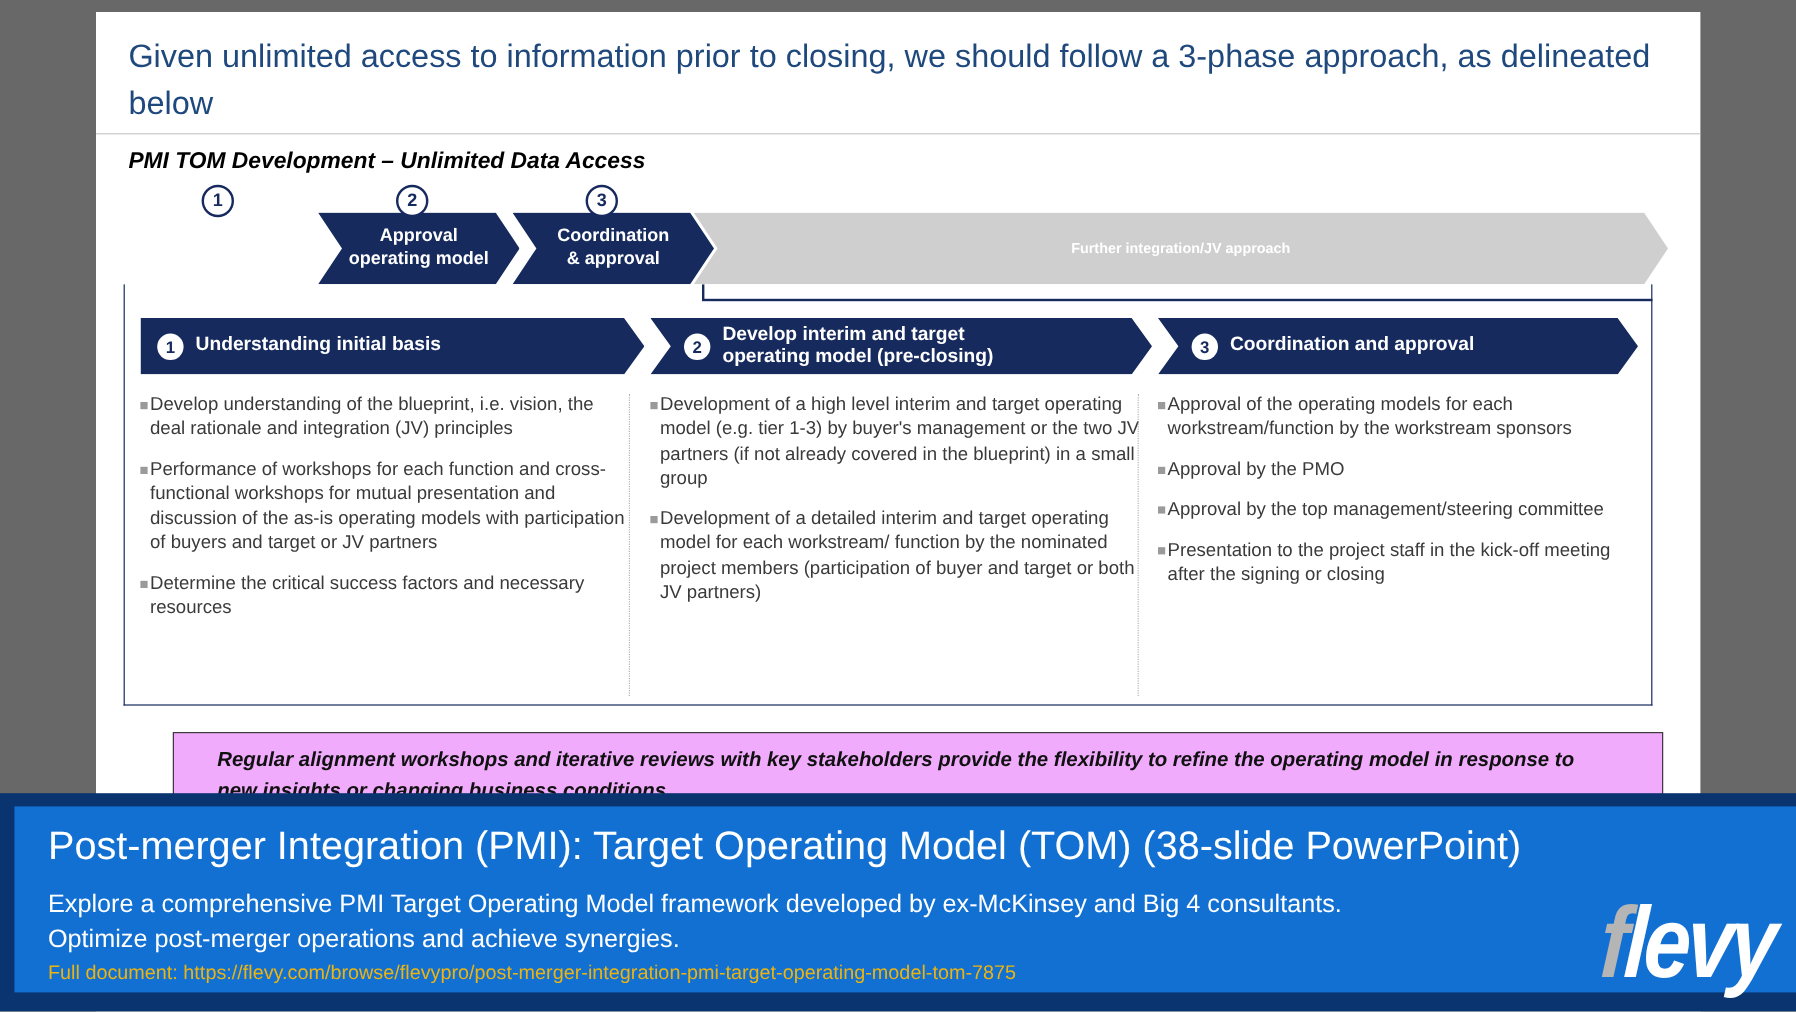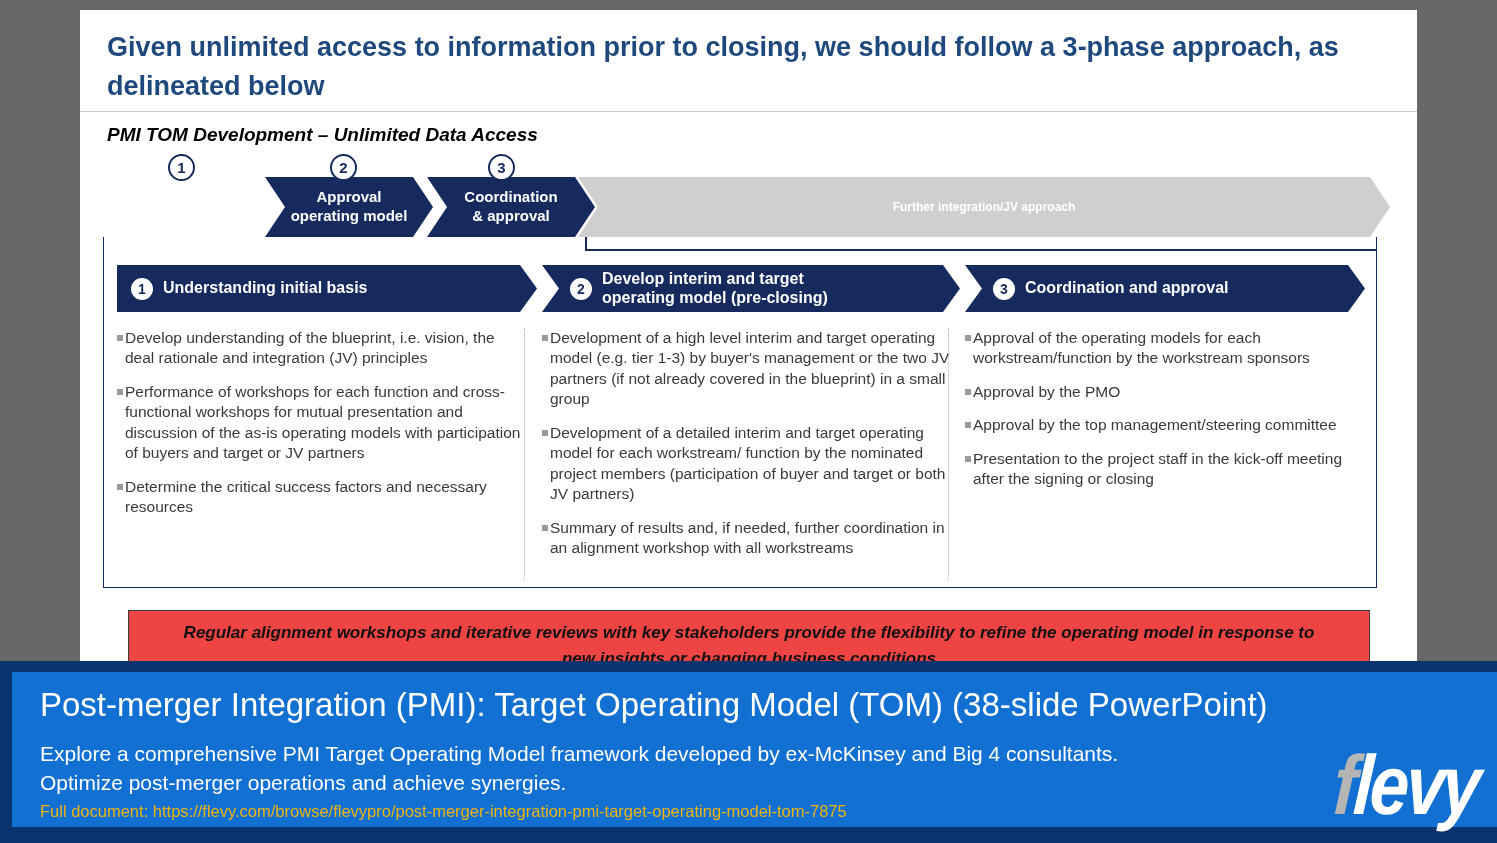--- a/index.html
+++ b/index.html
@@ -5,21 +5,21 @@
   * { margin:0; padding:0; box-sizing:border-box; }
   html,body { width:1497px; height:843px; }
   body { font-family:"Liberation Sans", sans-serif; background:#686868; position:relative; overflow:hidden; }
 
   .screen { position:absolute; inset:0; }
 
   
   .slide { position:absolute; left:80px; top:10px; width:1337px; height:833px; background:#ffffff; }
 
   .slide-title { position:absolute; left:27px; top:18px; width:1280px;
-    font-size:27px; font-weight:bold; color:#1f497d; line-height:1.45; }
+    font-size:27px; font-weight:normal; color:#1f497d; line-height:1.45; }
 
   .title-divider { position:absolute; left:0; top:101px; width:100%; height:1px; background:#c9c9c9; }
 
   .slide-subtitle { position:absolute; left:27px; top:114px; font-size:19px;
     font-style:italic; font-weight:bold; color:#000; }
 
   
   .tab { position:absolute; top:167px; height:60px; width:168px; background:#162a5e;
     display:flex; flex-direction:column; align-items:center; justify-content:center;
     color:#fff; font-weight:bold; font-size:15px; line-height:1.25; text-align:center; }
@@ -62,24 +62,24 @@
   .bullet-col.c3 { left:885px; width:404px; }
   .bullet-col ul { list-style:none; }
   .bullet-col li { display:flex; gap:2px; margin-bottom:13px;
     font-size:15.5px; color:#3a3a3a; line-height:1.32; }
   .bullet-marker { flex-shrink:0; width:6px; height:6px; background:#9a9a9a; margin-top:7px; }
 
   .col-sep { position:absolute; top:318px; height:252px; width:0; border-left:1px dotted #b5b5b5; }
   .sep-1 { left:444px; } .sep-2 { left:868px; }
 
   
-  .note-box { position:absolute; left:48px; top:600px; width:1242px; height:80px;
-    background:#ef4444; border:1px solid #3c3c3c; padding:9px 36px;
+  .note-box { position:absolute; left:64px; top:600px; width:1242px; height:80px;
+    background:#f0abfc; border:1px solid #3c3c3c; padding:9px 36px;
     font-size:17px; font-weight:bold; font-style:italic; color:#111;
-    text-align:center; line-height:1.55; }
+    line-height:1.55; }
 
   
   .banner { position:absolute; left:0; top:661px; width:1497px; height:182px; background:#0a346f; z-index:10; }
   .banner-inner { position:absolute; left:12px; top:11px; right:0; bottom:16px; background:#1170d2; }
   .banner-title { position:absolute; left:28px; top:14px; font-size:33px; color:#fff; white-space:nowrap; }
   .banner-title .bold { font-weight:normal; }
   .banner-desc { position:absolute; left:28px; top:68px; font-size:21px; color:#fff; line-height:1.38; }
   .banner-url { position:absolute; left:28px; top:130px; font-size:16.5px; color:#edb410; cursor:pointer; }
   .flevy-logo { position:absolute; right:22px; bottom:0px; font-size:84px; font-weight:bold; font-style:italic;
     letter-spacing:-4px; line-height:1; transform:scaleX(.84) skewX(-4deg); transform-origin:right bottom; white-space:nowrap; }
@@ -164,24 +164,20 @@
           <li>
             <span class="bullet-marker"></span>
             <span>Development of a high level interim and target operating model (e.g. tier 1-3) by buyer's management or the two JV partners (if not already covered in the blueprint) in a small group</span>
           </li>
 
           <li>
             <span class="bullet-marker"></span>
             <span>Development of a detailed interim and target operating model for each workstream/ function by the nominated project members (participation of buyer and target or both JV partners)</span>
           </li>
 
-          <li>
-            <span class="bullet-marker"></span>
-            <span>Summary of results and, if needed, further coordination in an alignment workshop with all workstreams</span>
-          </li>
         </ul>
     </div>
     <div class="bullet-col c3">
       <ul>
 
           <li>
             <span class="bullet-marker"></span>
             <span>Approval of the operating models for each workstream/function by the workstream sponsors</span>
           </li>
 

